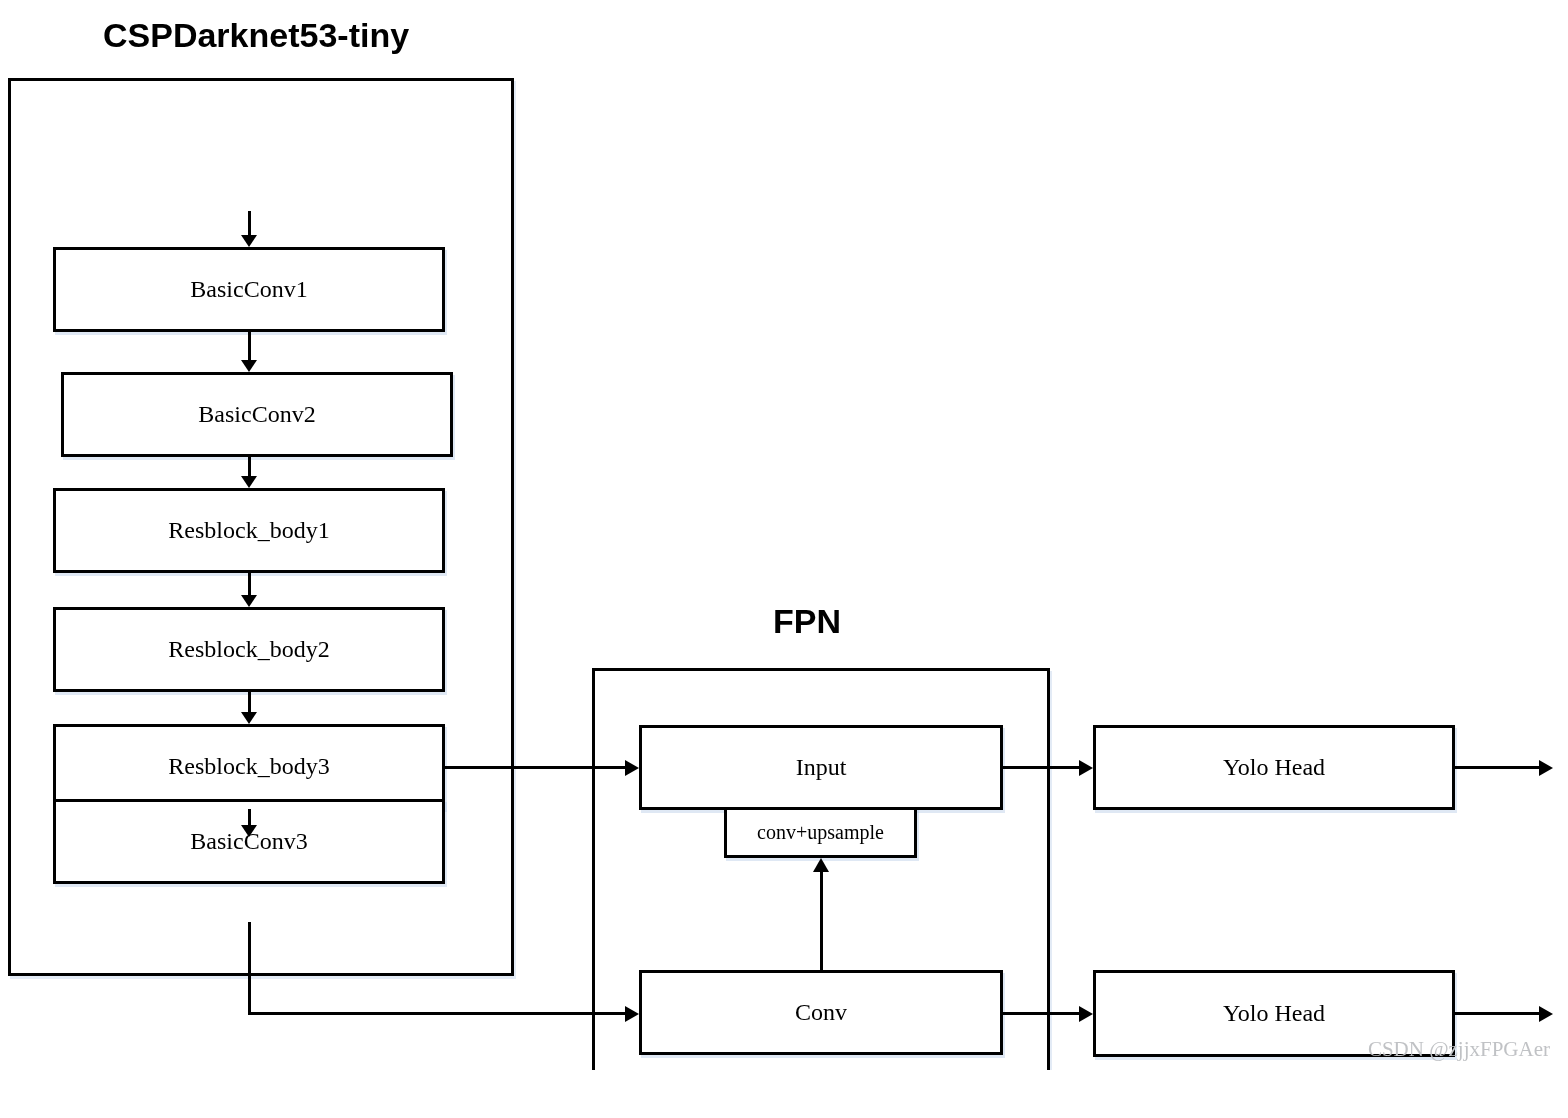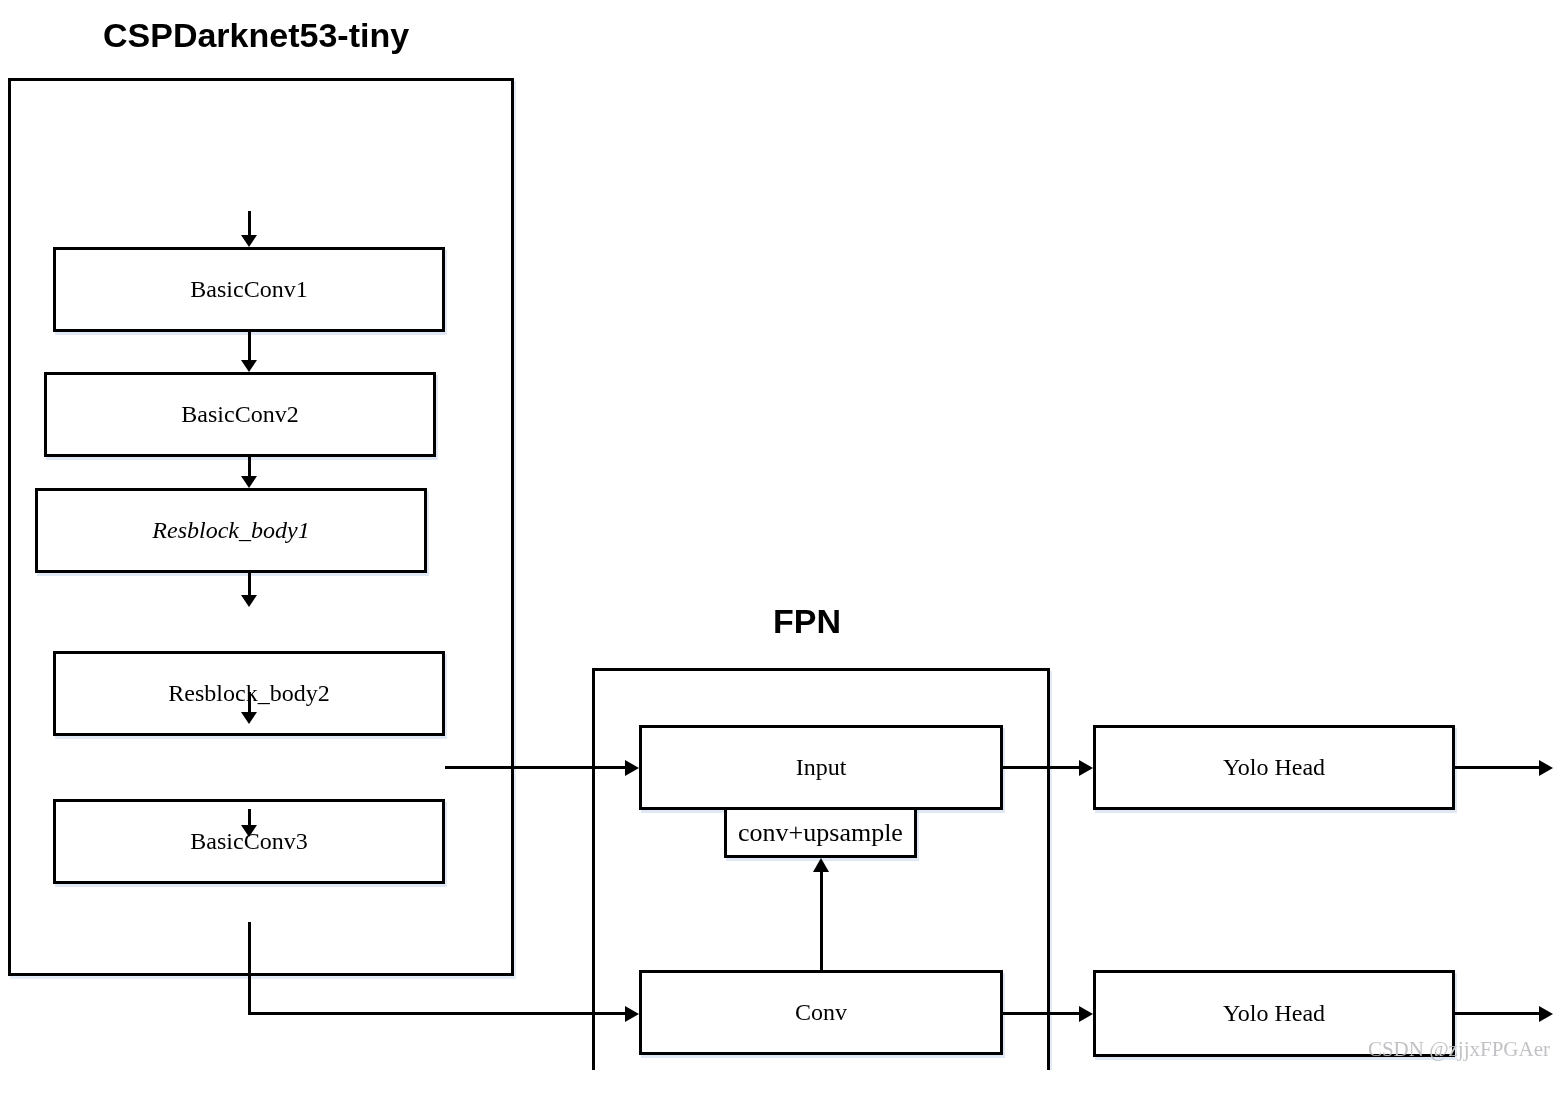--- a/index.html
+++ b/index.html
@@ -27,21 +27,21 @@
   .node{
     position:absolute;
     border:3px solid var(--line);
     box-sizing:border-box;
     background:var(--fill);
     display:flex;align-items:center;justify-content:center;
     font-size:24px;color:#000;
     box-shadow:2px 3px 0 rgba(176,198,228,0.4);
     white-space:nowrap;
   }
-  .node.small{font-size:26px;}
+  .node.small{font-size:20px;}
   .title{
     position:absolute;
     font-family:"Liberation Sans","DejaVu Sans",sans-serif;
     font-weight:bold;
     color:#000;
     white-space:nowrap;
   }
   .hline,.vline{position:absolute;background:var(--line);}
   .head-right{
     position:absolute;width:0;height:0;
@@ -72,23 +72,24 @@
 </head>
 <body>
 
 <div class="stage">
 
   <div class="title" style="left:103px;top:16px;font-size:34px;">CSPDarknet53-tiny</div>
 
   <div class="group" style="left:8px;top:78px;width:506px;height:898px;"></div>
 
   <div class="node" style="left:53px;top:247px;width:392px;height:85px;">BasicConv1</div>
-  <div class="node" style="left:44px;top:372px;width:392px;height:85px;">BasicConv2</div>
-  <div class="node" style="left:35px;top:488px;width:392px;height:85px;font-style:italic;">Resblock_body1</div>
-  <div class="node" style="left:53px;top:607px;width:392px;height:85px;margin-top:44px;">Resblock_body2</div>
+  <div class="node" style="left:61px;top:372px;width:392px;height:85px;">BasicConv2</div>
+  <div class="node" style="left:53px;top:488px;width:392px;height:85px;">Resblock_body1</div>
+  <div class="node" style="left:53px;top:607px;width:392px;height:85px;">Resblock_body2</div>
+  <div class="node" style="left:53px;top:724px;width:392px;height:85px;">Resblock_body3</div>
   <div class="node" style="left:53px;top:799px;width:392px;height:85px;">BasicConv3</div>
 
   <div class="vline" style="left:248px;top:211px;width:3px;height:25px;"></div>
   <div class="head-down" style="left:241px;top:235px;"></div>
 
   <div class="vline" style="left:248px;top:332px;width:3px;height:28px;"></div>
   <div class="head-down" style="left:241px;top:360px;"></div>
 
   <div class="vline" style="left:248px;top:457px;width:3px;height:19px;"></div>
   <div class="head-down" style="left:241px;top:476px;"></div>

